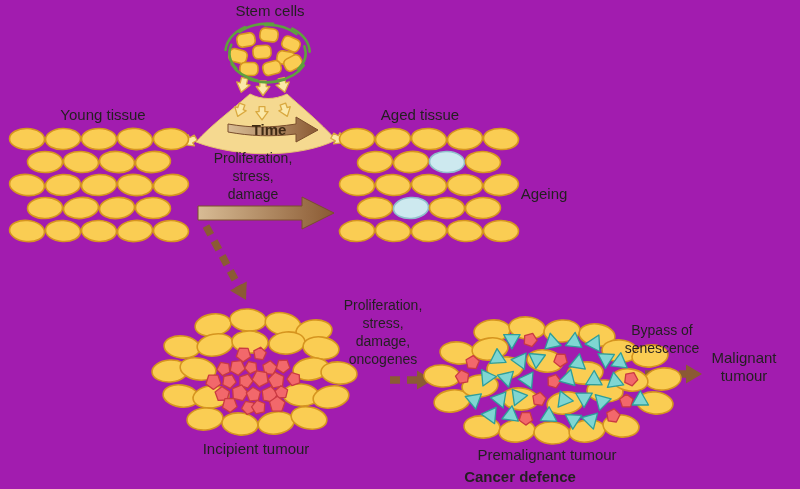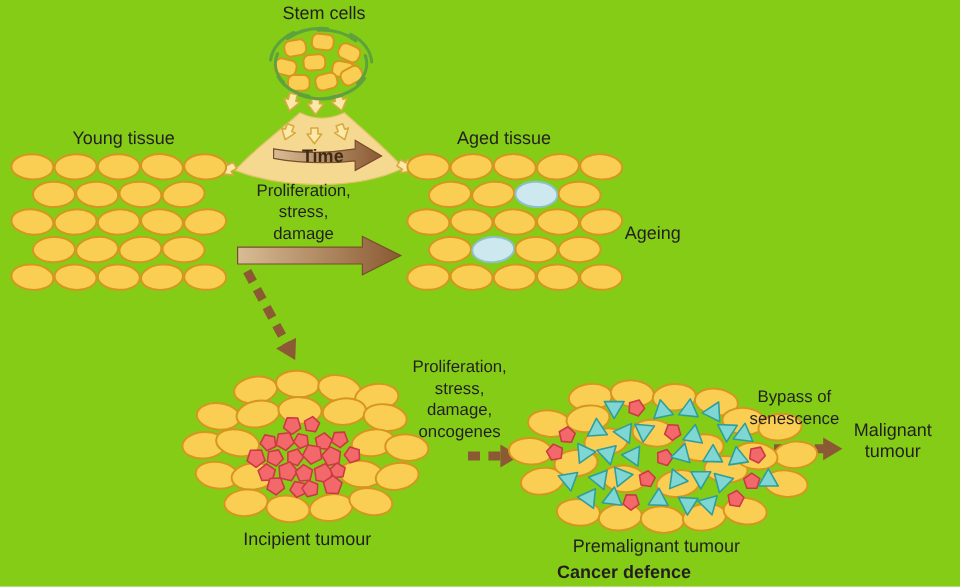--- a/index.html
+++ b/index.html
@@ -1,16 +1,16 @@
 <!DOCTYPE html>
 <html><head>
 <meta charset="utf-8">
 <style>
   html,body{margin:0;padding:0;background:#ffffff;}
-  .stage{position:relative;width:800px;height:489px;background:#84cc16;overflow:hidden;}
+  .stage{position:relative;width:800px;height:489px;background:#a21caf;overflow:hidden;}
   svg{display:block;}
   text{font-family:"Liberation Sans", sans-serif;font-size:15px;fill:#231F20;}
   text.small{font-size:14px;}
   text.bold{font-weight:bold;}
   text.time{font-weight:bold;fill:#3F2A14;font-size:15px;}
 </style>
 </head>
 <body>
 
 <div class="stage">

